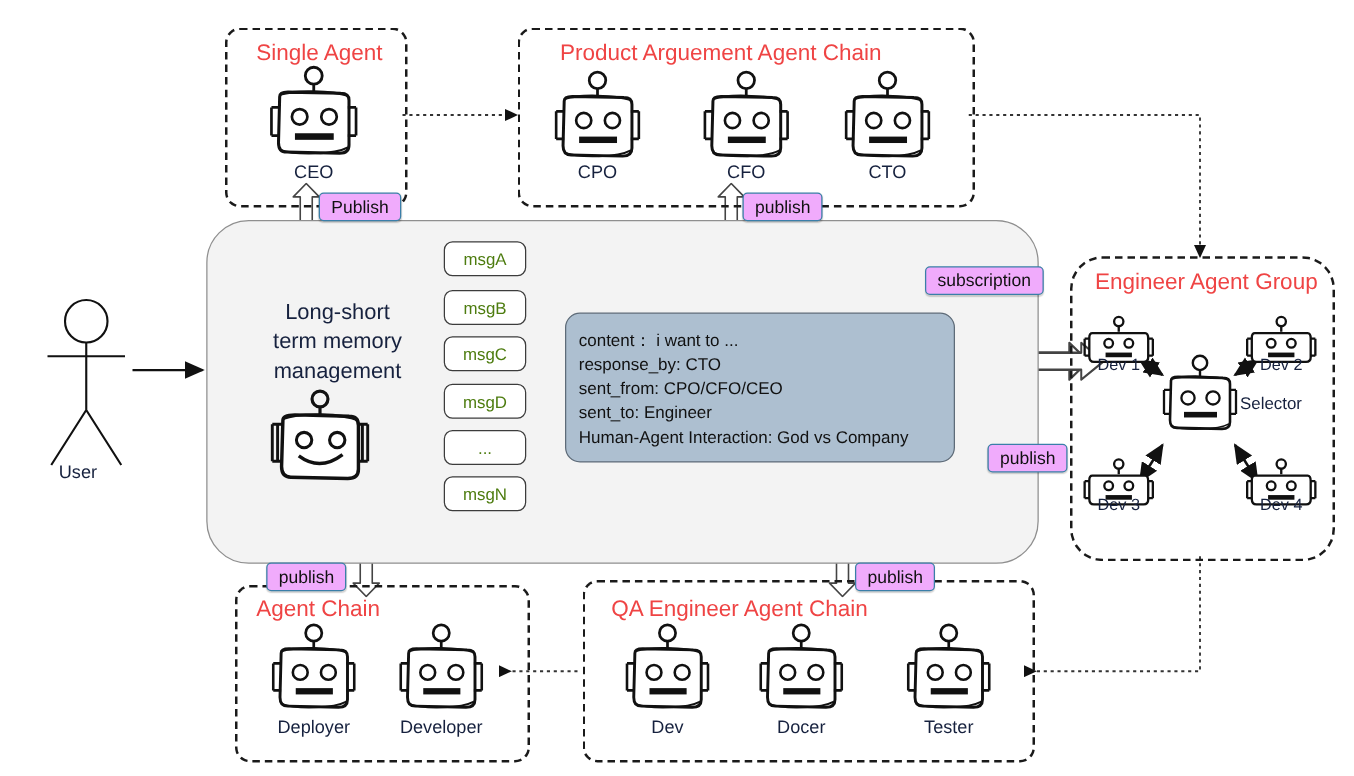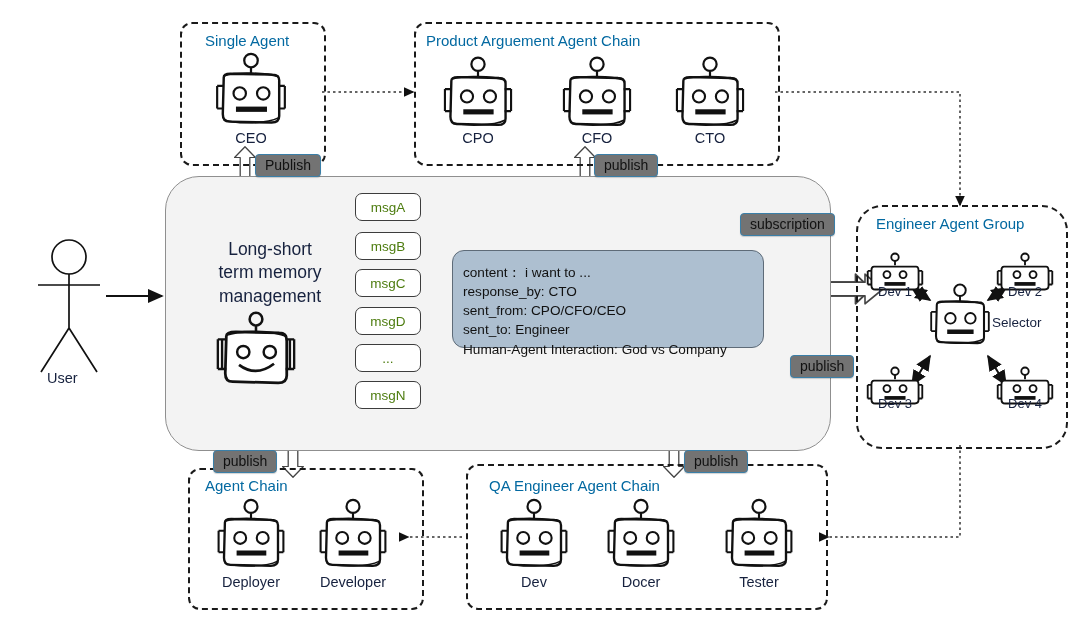--- a/index.html
+++ b/index.html
@@ -2,33 +2,33 @@
 <html><head>
 <meta charset="utf-8">
 <style>
   html,body{margin:0;padding:0;background:#fff;}
   body{width:1083px;height:621px;position:relative;overflow:hidden;
        font-family:"Liberation Sans",sans-serif;color:#1a1a2e;}
   .stage{position:absolute;inset:0;}
   svg.layer{position:absolute;left:0;top:0;width:1083px;height:621px;overflow:visible;}
   .lbl{position:absolute;white-space:nowrap;color:#16213e;}
   .group-box{position:absolute;border:2px dashed #1a1a1a;border-radius:12px;background:transparent;}
-  .group-title{position:absolute;font-size:15px;color:#0369a1;white-space:nowrap;}
+  .group-title{position:absolute;font-size:18px;color:#ef4444;white-space:nowrap;}
   .agent-name{position:absolute;font-size:14.5px;color:#16213e;white-space:nowrap;text-align:center;}
-  .badge{position:absolute;background:#737373;border:1px solid #3a7fa8;border-radius:4px;
+  .badge{position:absolute;background:#f0abfc;border:1px solid #3a7fa8;border-radius:4px;
          font-size:14px;color:#111;padding:2px 9px 3px;white-space:nowrap;line-height:1.15;
          box-shadow:0 1px 1px rgba(0,0,0,.18);}
   .pool{position:absolute;left:165px;top:176px;width:664px;height:273px;background:#f3f3f3;
         border:1.6px solid #8f8f8f;border-radius:34px;}
   .pool-title{position:absolute;font-weight:bold;font-size:25px;color:#000;white-space:nowrap;}
   .mem-text{position:absolute;font-size:17.5px;line-height:1.33;color:#16213e;text-align:center;width:150px;}
   .msgbox{position:absolute;width:64px;height:26px;background:#fff;border:1.3px solid #3c3c3c;
           border-radius:7px;font-size:13.5px;color:#4d7c0f;display:flex;align-items:center;
           justify-content:center;}
-  .detail{position:absolute;left:452px;top:250px;width:312px;height:98px;background:#adbfd0;
+  .detail{position:absolute;left:452px;top:250px;width:312px;height:120px;background:#adbfd0;
           border:1.4px solid #5e6b78;border-radius:12px;box-sizing:border-box;padding:12px 0 0 10px;}
   .detail div{font-size:13.6px;line-height:1.41;color:#111;white-space:nowrap;}
   .user-label{position:absolute;left:47px;top:370px;font-size:14.5px;color:#16213e;}
   .robot{position:absolute;}
 </style>
 </head>
 <body>
 
 <div class="stage">
 
@@ -174,21 +174,21 @@
   </div>
 
   <div class="group-box" style="left:180px;top:22px;width:142px;height:140px;"></div>
   <div class="group-title" style="left:205px;top:32px;">Single Agent</div>
   <svg class="robot" style="left:204px;top:52px;width:94px;height:81px;">
       <use href="#robot" width="94" height="81"></use>
     </svg>
   <div class="agent-name" style="left:204px;top:130px;width:94px;">CEO</div>
 
   <div class="group-box" style="left:414px;top:22px;width:362px;height:140px;"></div>
-  <div class="group-title" style="left:426px;top:32px;text-align:right;">Product Arguement Agent Chain</div>
+  <div class="group-title" style="left:448px;top:32px;text-align:right;">Product Arguement Agent Chain</div>
   <svg class="robot" style="left:432px;top:56px;width:92px;height:79px;">
       <use href="#robot" width="92" height="79"></use>
     </svg>
   <div class="agent-name" style="left:432px;top:130px;width:92px;">CPO</div>
   <svg class="robot" style="left:551px;top:56px;width:92px;height:79px;">
       <use href="#robot" width="92" height="79"></use>
     </svg>
   <div class="agent-name" style="left:551px;top:130px;width:92px;">CFO</div>
   <svg class="robot" style="left:664px;top:56px;width:92px;height:79px;">
       <use href="#robot" width="92" height="79"></use>

